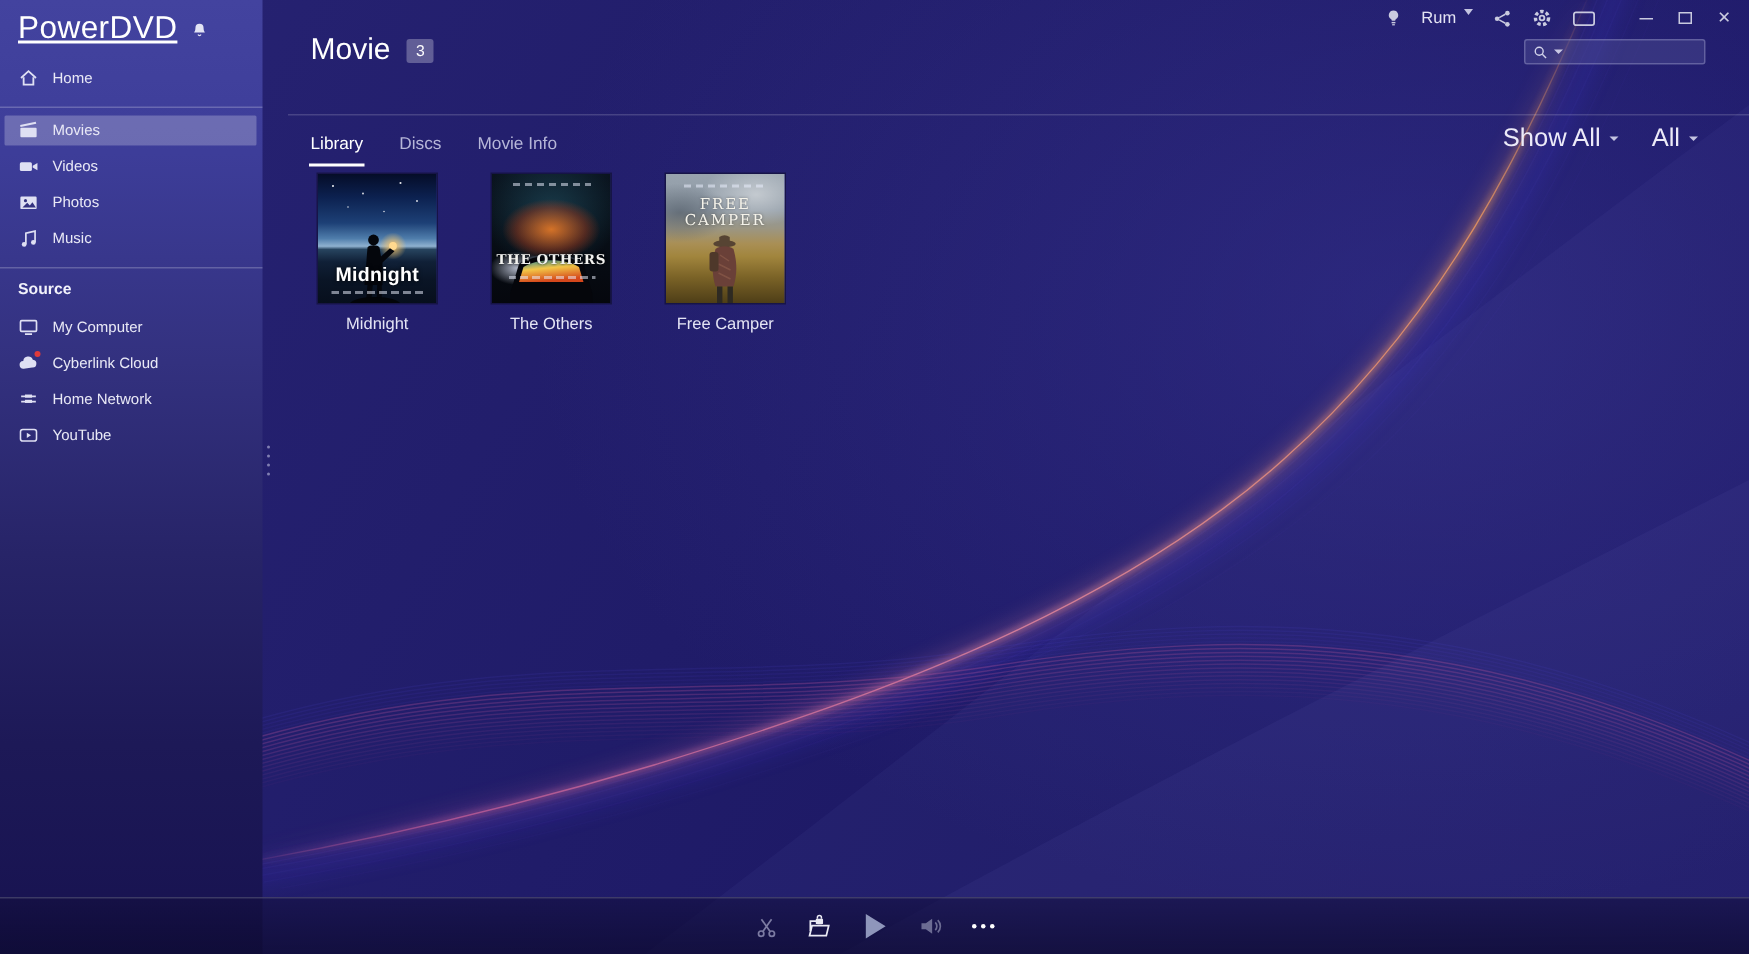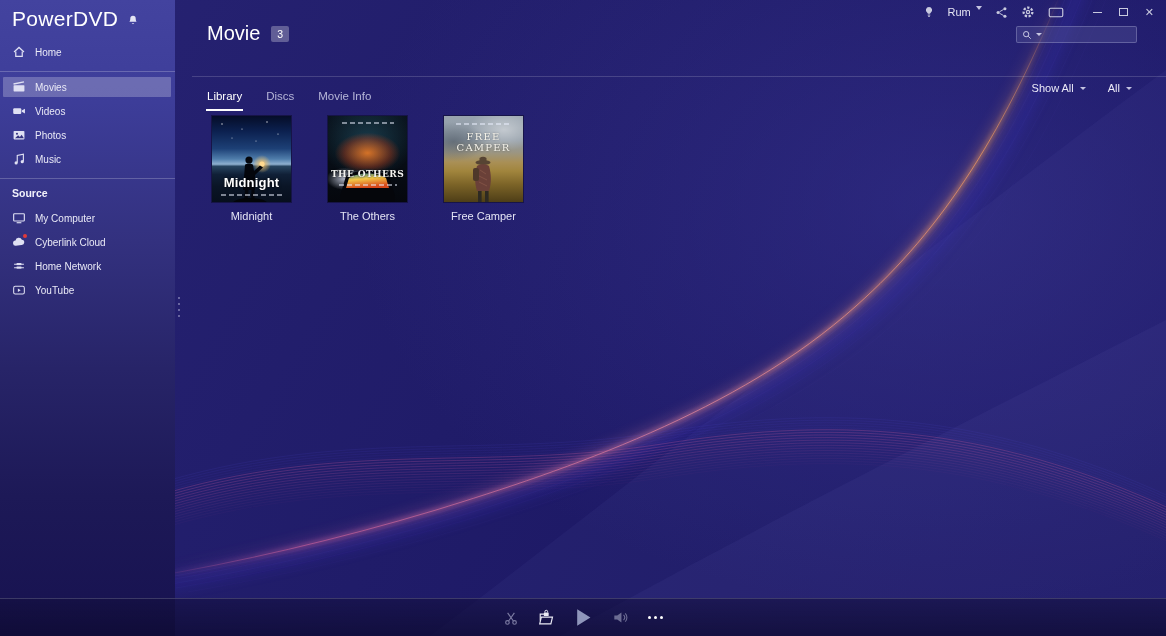--- a/index.html
+++ b/index.html
@@ -12,21 +12,21 @@
       linear-gradient(120deg, #272373 0%, #201c69 45%, #181360 100%);
   }
   svg.bg{ position:absolute; inset:0; z-index:0; }
 
   
   .sidebar{
     position:absolute; left:0; top:0; width:175px; height:636px; z-index:3;
     background:linear-gradient(180deg,#43439f 0%,#3d3d99 16%,#33317f 38%,#272468 58%,#1d1957 78%,#171250 100%);
   }
   .logo-row{ display:flex; align-items:center; gap:9px; padding:7px 0 0 12px; }
-  .logo{ font-size:21px; font-weight:400; color:#ffffff; letter-spacing:.3px; }
+  .logo{ font-size:21px; font-weight:400; color:#ffffff; letter-spacing:.3px;text-decoration:underline; }
   .bell svg{ width:12px; height:13px; color:#e3e4f4; display:block; margin-top:3px;}
   .side-item{ display:flex; align-items:center; gap:9px; height:20px; margin:4px 4px 4px 3px;
     padding:0 9px; color:#e9e9f6; font-size:10px; border-radius:1px; cursor:default; }
   .side-item svg{ width:14px; height:14px; color:#dfe0f3; flex:0 0 14px; display:block;}
   .side-item.selected{ background:rgba(255,255,255,.24); }
   .side-item.home{ margin-top:11px; }
   .divider{ height:1px; background:rgba(255,255,255,.22); margin:9px 0 5px 0; }
   .section-title{ font-size:10.5px; font-weight:700; color:#f2f2fb; padding:3px 12px 5px; }
   .cloud-wrap{ position:relative; width:14px; height:14px; flex:0 0 14px;}
   .cloud-wrap svg{ position:absolute; inset:0;}
@@ -60,21 +60,21 @@
   .tabs-separator{ position:absolute; left:192px; right:0; top:76px; height:1px; background:rgba(255,255,255,.16); z-index:1; }
 
   
   .search-box{ position:absolute; left:1016px; top:26px; width:121px; height:17px; z-index:2;
     background:rgba(92,92,158,.35); border:1px solid rgba(152,152,200,.45); border-radius:2px;
     display:flex; align-items:center; gap:4px; padding:0 5px; }
   .search-box svg{ width:10px; height:10px; color:#d2d3ea; flex:0 0 10px;}
   .search-box input{ flex:1; min-width:0; background:transparent; border:none; outline:none;
     color:#fff; font-size:11px; height:13px; }
   .filters{ position:absolute; top:82px; right:34px; display:flex; gap:22px; align-items:center;
-    z-index:2; color:#eceaf8; font-size:11px;text-align:center; }
+    z-index:2; color:#eceaf8; font-size:17px;text-align:center; }
   .filter{ display:flex; align-items:center; gap:6px; }
 
   
   .shelf{ position:absolute; left:212px; top:116px; display:flex; gap:37px; z-index:2; }
   .movie-card{ width:79px; position:relative; }
   .poster{ width:79px; height:86px; position:relative; overflow:hidden; box-shadow:0 0 0 1px rgba(0,0,0,.35); }
   .caption{ margin-top:8px; text-align:center; font-size:11px; color:#e4e4f4; white-space:nowrap; }
   .poster svg{ position:absolute; inset:0; }
   .dashes{ position:absolute; left:50%; transform:translateX(-50%); height:2px; opacity:.65;
     background:repeating-linear-gradient(90deg, rgba(235,240,255,.8) 0 5px, transparent 5px 8px); }

